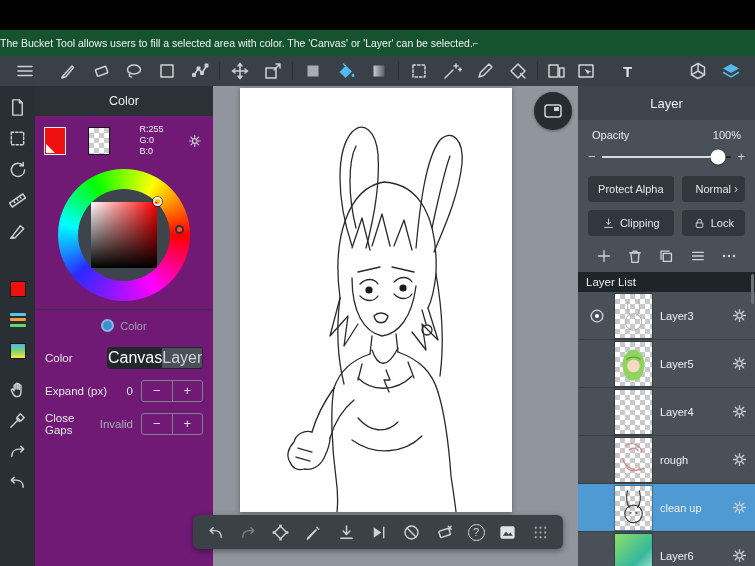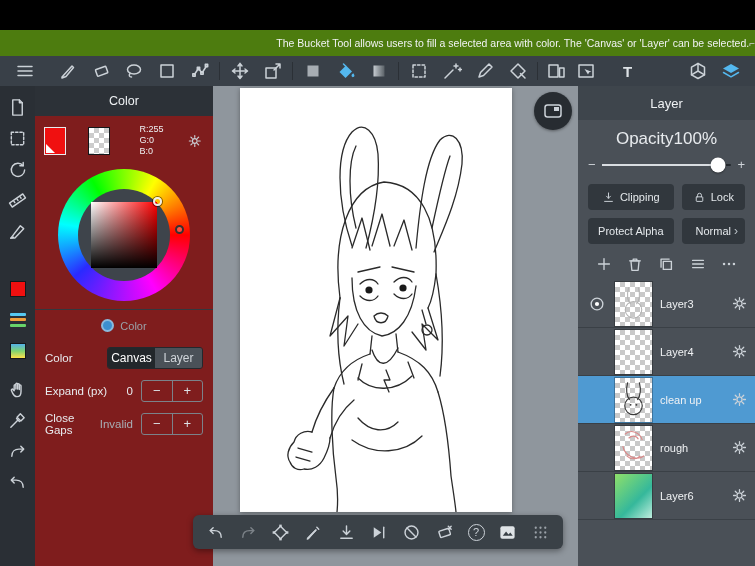--- a/index.html
+++ b/index.html
@@ -2,21 +2,21 @@
 <html><head>
 <meta charset="utf-8">
 <style>
   *{margin:0;padding:0;box-sizing:border-box}
   html,body{background:#000}
   body{font-family:"Liberation Sans",sans-serif;-webkit-font-smoothing:antialiased}
   .app{position:relative;width:755px;height:566px;overflow:hidden;background:#000;color:#e8ebee}
 
   
   .statusbar{height:30px;background:#000}
-  .notifbar{height:26px;background:#4d7c0f;display:flex;align-items:center;justify-content:flex-end;gap:0;font-size:10.5px;color:#f1f3f4}
+  .notifbar{height:26px;background:#14532d;display:flex;align-items:center;justify-content:flex-start;gap:0;font-size:10.5px;color:#f1f3f4}
   .notif-dismiss{color:#cfd3d6;font-size:10px}
 
   
   .toolbar{height:30px;background:#394048;display:flex;align-items:center;padding:0 8px}
   .tcell{width:33px;height:30px;display:flex;align-items:center;justify-content:center}
   .tcell.sm{width:30px}
   .tsp{width:10px}
   .tdiv{width:1px;height:18px;background:#2b3036;margin:0 3px}
   .t-label{font-size:15px;font-weight:bold;color:#dde2e6}
   svg.ic{stroke:#ccd2d8;fill:none;stroke-width:1.5;stroke-linecap:round;stroke-linejoin:round;display:block}
@@ -30,21 +30,21 @@
   .rail{width:35px;background:#2a2f35;display:flex;flex-direction:column;align-items:center;padding-top:6px;flex:none}
   .rcell{width:35px;height:31px;display:flex;align-items:center;justify-content:center}
   .rgap{height:26px}
   .rgap-sm{height:8px}
   .swatch-red{width:16px;height:16px;background:#f01010;border:1px solid #15181b}
   .swatch-grad{width:16px;height:16px;border:1px solid #15181b;background:linear-gradient(180deg,#53b1e8,#7fd470,#ffe24a)}
   .bars-ic{width:16px;height:14px;display:flex;flex-direction:column;justify-content:space-between}
   .bars-ic i{display:block;height:3px;border-radius:1px}
 
   
-  .leftpanels{width:178px;background:#7f1d1d;display:flex;flex-direction:column;flex:none}
+  .leftpanels{width:178px;background:#701a75;display:flex;flex-direction:column;flex:none}
   .panel-header{height:30px;background:#2c3137;display:flex;align-items:center;justify-content:center;font-size:12.5px;color:#eef1f3;flex:none}
 
   .swatch-row{display:flex;align-items:center;padding:8px 10px 6px;gap:24px}
   .cur-swatch{width:26px;height:26px;background:#f01010;outline:1px solid #e8ebee;position:relative}
   .cur-swatch i{position:absolute;left:1px;bottom:1px;border-style:solid;border-width:9px 0 0 9px;border-color:transparent transparent transparent #fff}
   .sub-swatch{width:26px;height:26px;outline:1px solid #14171a;background-image:linear-gradient(45deg,#ccc 25%,transparent 25%,transparent 75%,#ccc 75%),linear-gradient(45deg,#ccc 25%,#fff 25%,#fff 75%,#ccc 75%);background-size:10px 10px;background-position:0 0,5px 5px}
   .rgb{font-size:9px;line-height:11px;color:#eef1f3;flex:1;padding-left:6px}
 
   .wheel-wrap{position:relative;width:132px;height:132px;margin:6px auto 8px}
   .hue-ring{position:absolute;inset:0;border-radius:50%;background:conic-gradient(from 90deg,#f00,#f0f 60deg,#2a2aff 140deg,#0ff 190deg,#0f0 240deg,#ff0 300deg,#f00 360deg)}
@@ -53,42 +53,42 @@
   .sv-dot{position:absolute;right:-5px;top:-5px;width:9px;height:9px;border-radius:50%;border:2px solid #eee;box-shadow:0 0 0 1px rgba(0,0,0,.5)}
   .hue-dot{position:absolute;left:117px;top:56px;width:9px;height:9px;border-radius:50%;border:2px solid #333;background:rgba(255,255,255,.25)}
 
   .color-tabs{display:flex;height:32px;border-top:1px solid #34393f}
   .ctab{flex:1;display:flex;align-items:center;justify-content:center;gap:6px;font-size:11px;color:#9aa1a8}
   .ctab .dot{width:13px;height:13px;border-radius:50%;background:#3c8fd0;border:2px solid #8ab9dd}
   .ctab .pal{width:14px;height:11px;border-radius:3px 3px 4px 4px;background:#80878d}
 
   .brow{height:33px;display:flex;align-items:center;justify-content:space-between;padding:0 10px;font-size:11.5px;color:#e8ebee}
   .seg{display:flex;width:96px;height:22px;border:1px solid #23282d;border-radius:3px;overflow:hidden}
-  .seg .opt{flex:1;display:flex;align-items:center;justify-content:center;font-size:12px}
+  .seg .opt{flex:1;display:flex;align-items:center;justify-content:center;font-size:16px}
   .seg .opt.active{background:#22272b;color:#fff}
   .seg .opt.idle{background:#4a5158;color:#cfd4d9}
   .toggle{width:46px;height:24px;border-radius:12px;background:#5cd45c;position:relative}
   .toggle .knob{position:absolute;right:2px;top:2px;width:20px;height:20px;border-radius:50%;background:#fff;box-shadow:0 1px 2px rgba(0,0,0,.35)}
   .stepper{display:flex;width:62px;height:22px;border:1px solid #7b828a;border-radius:3px;overflow:hidden}
   .stepper .sbtn{flex:1;display:flex;align-items:center;justify-content:center;font-size:13px;color:#dde2e6}
   .stepper .sdiv{width:1px;background:#7b828a}
   .rval{font-size:11.5px;color:#e8ebee;margin-right:8px}
   .rval.dim{color:#a7adb4}
   .row-right{display:flex;align-items:center}
 
   
   .canvas-area{flex:1;background:#8f969d;position:relative;overflow:hidden}
   .paper{position:absolute;left:27px;top:2px;width:272px;height:424px;background:#fff;box-shadow:0 1px 5px rgba(0,0,0,.35)}
   .paper svg{display:block;width:100%;height:100%}
   .preview-btn{position:absolute;top:6px;right:6px;width:38px;height:38px;border-radius:50%;background:#272c31;display:flex;align-items:center;justify-content:center;box-shadow:0 1px 3px rgba(0,0,0,.4)}
 
   
   .rightpanel{width:177px;background:#4a5057;display:flex;flex-direction:column;flex:none}
   .rheader{height:34px;background:#3e454c;display:flex;align-items:center;justify-content:center;font-size:13px;color:#eef1f3;flex:none}
-  .op-row{display:flex;justify-content:center;padding:9px 14px 2px;font-size:17px}
+  .op-row{display:flex;justify-content:space-between;padding:9px 14px 2px;font-size:11px}
   .slider-row{display:flex;align-items:center;gap:6px;padding:6px 10px 8px;font-size:13px;color:#cfd4d9}
   .track{flex:1;height:2px;background:#23282d;position:relative;border-radius:1px}
   .track .fill{position:absolute;left:0;top:0;bottom:0;width:90%;background:#d9dde1}
   .track .knob{position:absolute;left:90%;top:50%;transform:translate(-50%,-50%);width:15px;height:15px;border-radius:50%;background:#fff;box-shadow:0 1px 2px rgba(0,0,0,.4)}
   .rbtn-row{display:flex;gap:8px;padding:4px 10px}
   .rbtn{height:26px;background:#31373d;border-radius:4px;display:flex;align-items:center;justify-content:center;gap:5px;font-size:11px;color:#e4e8eb;position:relative}
   .rbtn.w1{flex:1.35}.rbtn.w2{flex:1}
   .rbtn .chev{position:absolute;right:7px;font-size:12px;color:#b9c0c6}
   .ricon-row{display:flex;justify-content:space-around;align-items:center;padding:7px 10px 7px}
   .llist-header{height:20px;background:#1f2429;display:flex;align-items:center;padding-left:8px;font-size:11.5px;color:#eef1f3;position:relative;flex:none}
@@ -461,45 +461,45 @@
         <span>−</span>
         <span class="track">
             <span class="fill"></span>
             <span class="knob"></span>
           </span>
         <span>+</span>
       </div>
 
       <div class="rbtn-row">
         <div class="rbtn w1">
+            <span>Protect Alpha</span>
+          </div>
+        <div class="rbtn w2">
+            <span>Normal</span>
+            <span class="chev">›</span>
+          </div>
+      </div>
+
+      <div class="rbtn-row">
+        <div class="rbtn w1">
           <svg class="ic" width="13" height="13" viewBox="0 0 20 20">
               <path d="M10 3v8M10 11l-3-3m3 3l3-3"></path>
               <path d="M4 16h12"></path>
             </svg>
           <span>Clipping</span>
         </div>
         <div class="rbtn w2">
           <svg class="ic" width="13" height="13" viewBox="0 0 20 20">
               <rect x="5" y="9" width="10" height="7" rx="1"></rect>
               <path d="M7 9V6.5a3 3 0 0 1 6 0V9"></path>
             </svg>
           <span>Lock</span>
         </div>
       </div>
 
-      <div class="rbtn-row">
-        <div class="rbtn w1">
-            <span>Protect Alpha</span>
-          </div>
-        <div class="rbtn w2">
-            <span>Normal</span>
-            <span class="chev">›</span>
-          </div>
-      </div>
-
       <div class="ricon-row">
         <svg class="ic" width="18" height="18" viewBox="0 0 20 20">
             <path d="M10 4v12M4 10h12"></path>
           </svg>
         <svg class="ic" width="18" height="18" viewBox="0 0 20 20">
             <path d="M5.5 6.5h9L13.5 17h-7z"></path>
             <path d="M4 6.5h12M8 6.5V4.5h4v2"></path>
           </svg>
         <svg class="ic" width="18" height="18" viewBox="0 0 20 20">
             <rect x="7" y="7" width="9" height="9"></rect>
@@ -508,20 +508,24 @@
         <svg class="ic" width="18" height="18" viewBox="0 0 20 20">
             <path d="M4 6h12M4 10h12M4 14h12"></path>
           </svg>
         <svg class="ic" width="18" height="18" viewBox="0 0 20 20">
             <circle cx="4.5" cy="10" r="1.4" fill="#ccd2d8" stroke="none"></circle>
             <circle cx="10" cy="10" r="1.4" fill="#ccd2d8" stroke="none"></circle>
             <circle cx="15.5" cy="10" r="1.4" fill="#ccd2d8" stroke="none"></circle>
           </svg>
       </div>
 
+      <div class="llist-header">
+        <span>Layer List</span>
+        <span class="sbar"></span>
+      </div>
 
       <div class="layers">
 
         <div class="lrow">
           <span class="eye-col">
             <svg class="ic" width="18" height="18" viewBox="0 0 20 20" stroke="#fff">
                 <circle cx="10" cy="10" r="6.5"></circle>
                 <circle cx="10" cy="10" r="2.3" fill="#fff" stroke="none"></circle>
               </svg>
           </span>
@@ -533,60 +537,77 @@
           </span>
           <span class="lname">Layer3</span>
           <span class="gear-col">
               <svg class="ic" width="17" height="17" viewBox="0 0 20 20">
                 <circle cx="10" cy="10" r="3"></circle>
                 <path d="M10 3v2.3M10 14.7V17M3 10h2.3M14.7 10H17M5 5l1.7 1.7M13.3 13.3L15 15M15 5l-1.7 1.7M6.7 13.3L5 15"></path>
               </svg>
             </span>
         </div>
 
+        <div class="lrow">
+          <span class="eye-col"></span>
+          <span class="thumb">
+            <svg viewBox="0 0 38 44">
+                <path d="M8 26c-2-12 6-19 11-19s13 7 11 19c-1 8-5 13-11 13S9 34 8 26z" fill="#8ed45e"></path>
+                <circle cx="19" cy="24" r="6.5" fill="#f6d9c2"></circle>
+                <path d="M12 18c2-4 12-4 14 0" stroke="#5aa83c" fill="none" stroke-width="1.4"></path>
+              </svg>
+          </span>
+          <span class="lname">Layer5</span>
+          <span class="gear-col">
+              <svg class="ic" width="17" height="17" viewBox="0 0 20 20">
+                <circle cx="10" cy="10" r="3"></circle>
+                <path d="M10 3v2.3M10 14.7V17M3 10h2.3M14.7 10H17M5 5l1.7 1.7M13.3 13.3L15 15M15 5l-1.7 1.7M6.7 13.3L5 15"></path>
+              </svg>
+            </span>
+        </div>
 
         <div class="lrow">
           <span class="eye-col"></span>
           <span class="thumb"></span>
           <span class="lname">Layer4</span>
           <span class="gear-col">
               <svg class="ic" width="17" height="17" viewBox="0 0 20 20">
                 <circle cx="10" cy="10" r="3"></circle>
                 <path d="M10 3v2.3M10 14.7V17M3 10h2.3M14.7 10H17M5 5l1.7 1.7M13.3 13.3L15 15M15 5l-1.7 1.7M6.7 13.3L5 15"></path>
               </svg>
             </span>
         </div>
 
+        <div class="lrow">
+          <span class="eye-col"></span>
+          <span class="thumb">
+            <svg viewBox="0 0 38 44" fill="none" stroke="#d98a8a" stroke-width="1.2">
+                <path d="M10 8c6-6 16-2 18 6M8 20c2 10 14 16 22 10M12 30c4 4 10 4 14 0M14 12c3-3 8-3 10 1"></path>
+              </svg>
+          </span>
+          <span class="lname">rough</span>
+          <span class="gear-col">
+              <svg class="ic" width="17" height="17" viewBox="0 0 20 20">
+                <circle cx="10" cy="10" r="3"></circle>
+                <path d="M10 3v2.3M10 14.7V17M3 10h2.3M14.7 10H17M5 5l1.7 1.7M13.3 13.3L15 15M15 5l-1.7 1.7M6.7 13.3L5 15"></path>
+              </svg>
+            </span>
+        </div>
+
         <div class="lrow selected">
           <span class="eye-col"></span>
           <span class="thumb">
             <svg viewBox="0 0 38 44" fill="none" stroke="#3a3a3a" stroke-width="1.2">
                 <path d="M13 4c-2 8-1 14 2 18M25 4c2 8 1 14-2 18"></path>
                 <circle cx="19" cy="28" r="9"></circle>
                 <circle cx="16" cy="27" r="1" fill="#3a3a3a" stroke="none"></circle>
                 <circle cx="22" cy="27" r="1" fill="#3a3a3a" stroke="none"></circle>
               </svg>
           </span>
           <span class="lname">clean up</span>
-          <span class="gear-col">
-              <svg class="ic" width="17" height="17" viewBox="0 0 20 20">
-                <circle cx="10" cy="10" r="3"></circle>
-                <path d="M10 3v2.3M10 14.7V17M3 10h2.3M14.7 10H17M5 5l1.7 1.7M13.3 13.3L15 15M15 5l-1.7 1.7M6.7 13.3L5 15"></path>
-              </svg>
-            </span>
-        </div>
-
-        <div class="lrow">
-          <span class="eye-col"></span>
-          <span class="thumb">
-            <svg viewBox="0 0 38 44" fill="none" stroke="#d98a8a" stroke-width="1.2">
-                <path d="M10 8c6-6 16-2 18 6M8 20c2 10 14 16 22 10M12 30c4 4 10 4 14 0M14 12c3-3 8-3 10 1"></path>
-              </svg>
-          </span>
-          <span class="lname">rough</span>
           <span class="gear-col">
               <svg class="ic" width="17" height="17" viewBox="0 0 20 20">
                 <circle cx="10" cy="10" r="3"></circle>
                 <path d="M10 3v2.3M10 14.7V17M3 10h2.3M14.7 10H17M5 5l1.7 1.7M13.3 13.3L15 15M15 5l-1.7 1.7M6.7 13.3L5 15"></path>
               </svg>
             </span>
         </div>
 
         <div class="lrow">
           <span class="eye-col"></span>

